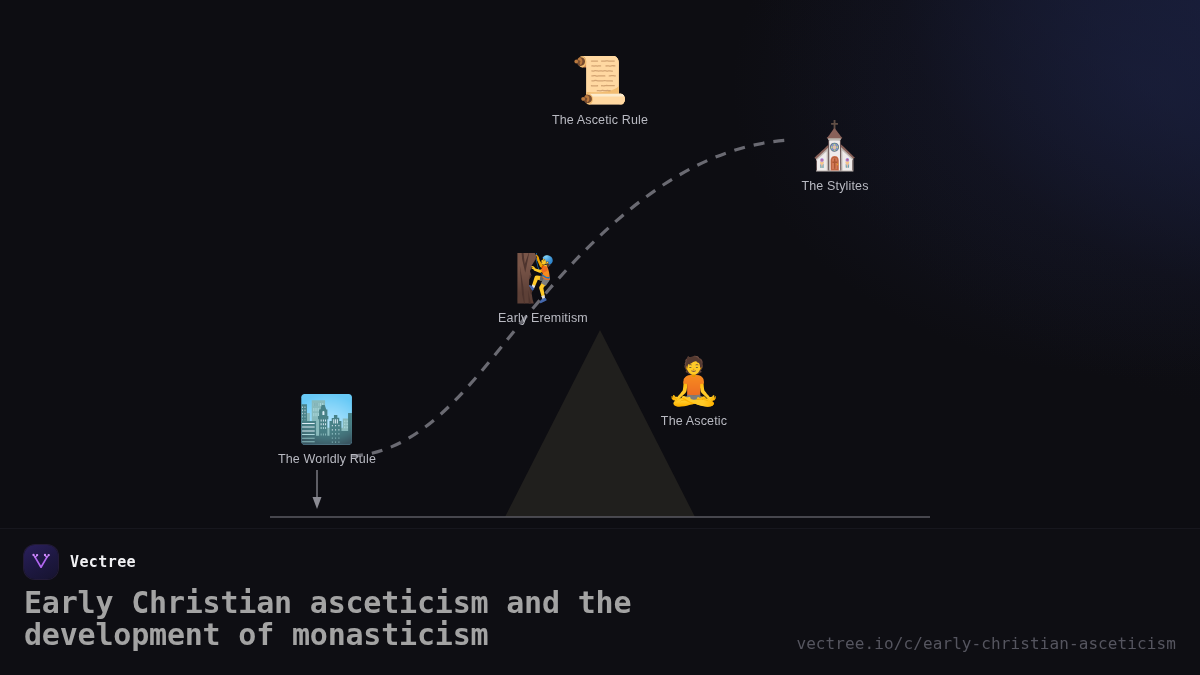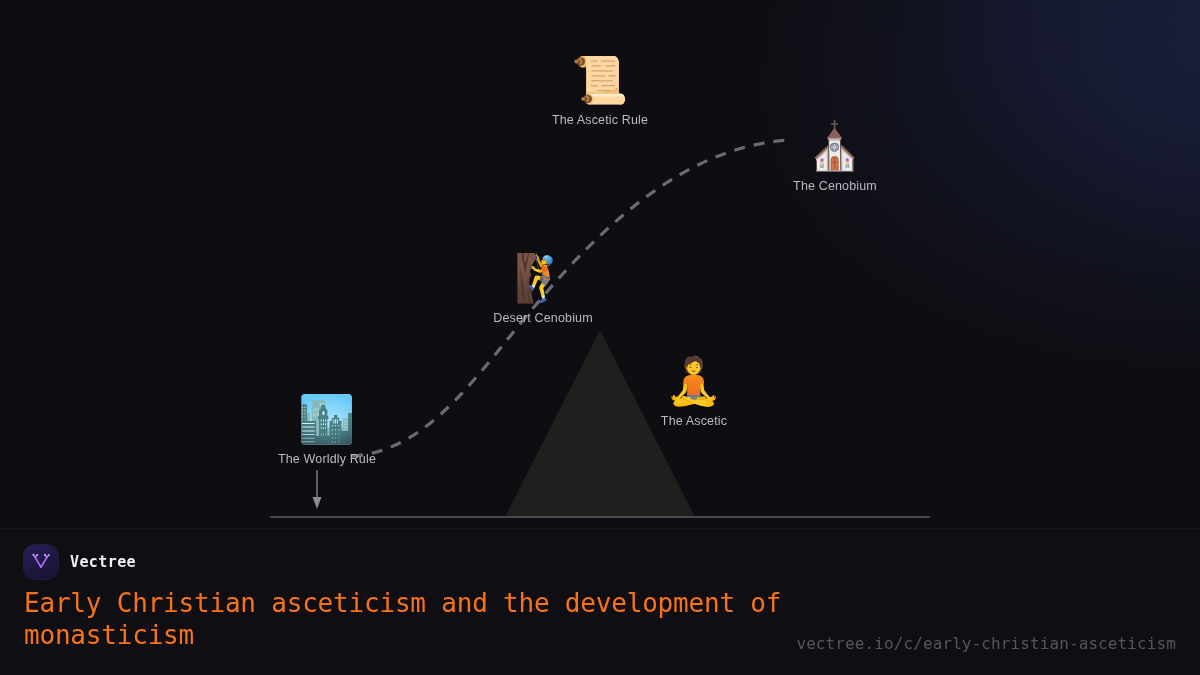--- a/index.html
+++ b/index.html
@@ -95,24 +95,24 @@
     font-weight: bold;
     color: #f1f1f4;
     letter-spacing: 0.4px;
   }
   #page-title {
     position: absolute;
     left: 24px;
     top: 58px;
     width: 800px;
     font-family: "DejaVu Sans Mono", monospace;
-    font-size: 26px;
-    font-weight: normal;
+    font-size: 30px;
+    font-weight: bold;
     line-height: 32px;
-    color: #f97316;
+    color: #a3a3a3;
     letter-spacing: -0.2px;
   }
   #page-url {
     position: absolute;
     right: 24px;
     bottom: 22px;
     font-family: "DejaVu Sans Mono", monospace;
     font-size: 16px;
     color: #55555f;
     letter-spacing: 0.1px;
@@ -138,31 +138,31 @@
       </g>
     </svg>
 
     <div class="node" style="left:327px; top:392px;">
       <div class="node-emoji">🏙️</div>
       <div class="node-label">The Worldly Rule</div>
     </div>
 
     <div class="node" style="left:543px; top:251px;">
       <div class="node-emoji">🧗</div>
-      <div class="node-label">Desert Cenobium</div>
+      <div class="node-label">Early Eremitism</div>
     </div>
 
     <div class="node" style="left:600px; top:53px;">
       <div class="node-emoji">📜</div>
       <div class="node-label">The Ascetic Rule</div>
     </div>
 
     <div class="node" style="left:835px; top:119px;">
       <div class="node-emoji">⛪</div>
-      <div class="node-label">The Cenobium</div>
+      <div class="node-label">The Stylites</div>
     </div>
 
     <div class="node" style="left:694px; top:354px;">
       <div class="node-emoji">🧘</div>
       <div class="node-label">The Ascetic</div>
     </div>
 
   </div>
 </div>
 

